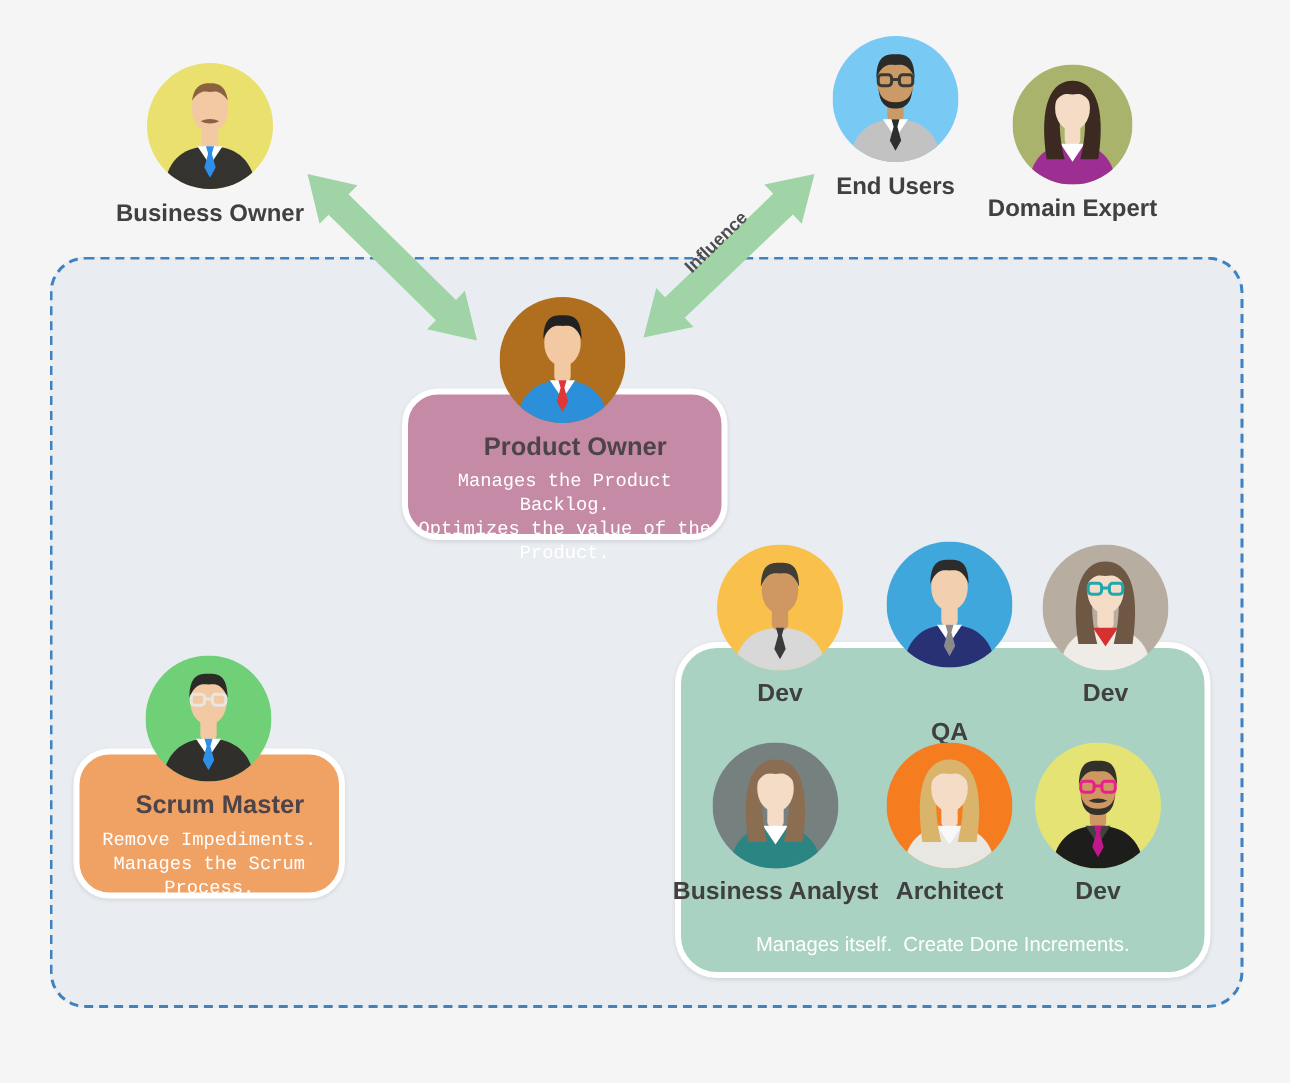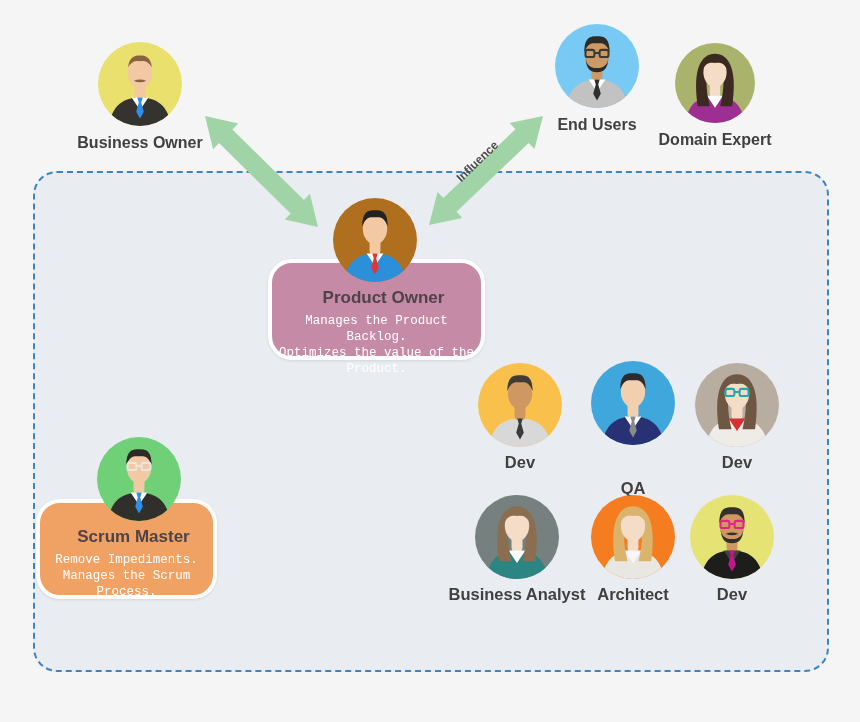--- a/index.html
+++ b/index.html
@@ -28,21 +28,21 @@
     text-align:center;font-size:12px;font-weight:600;color:#4d4d4d;
     transform:rotate(-44deg);
   }
   
   .role-box{
     position:absolute;border:4px solid #ffffff;border-radius:24px;
     box-shadow:0 1px 3px rgba(0,0,0,0.10);
     text-align:center;color:#ffffff;
   }
   .po-box{left:268px;top:259px;width:217px;height:101px;background:var(--product_owner_box,#c58aa5);padding-top:25px;}
-  .sm-box{left:36px;top:499px;width:181px;height:100px;background:var(--scrum_master_box,#f0a265);padding-top:24px;}
+  .sm-box{left:49px;top:499px;width:181px;height:100px;background:var(--scrum_master_box,#f0a265);padding-top:24px;}
   .dev-box{left:450px;top:428px;width:357px;height:224px;background:var(--developers_box,#aad2c3);border-radius:28px;}
   .box-title{font-size:17px;font-weight:600;color:#4c4449;margin-bottom:5px;padding-left:14px;}
   .box-line{font-size:12.5px;line-height:16px;color:#ffffff;font-family:Liberation Mono, monospace;}
   .dev-caption{
     position:absolute;left:0;bottom:11px;width:100%;text-align:center;
     font-size:13.5px;color:#ffffff;white-space:pre;
   }
   
   .person{position:absolute;display:flex;flex-direction:column;align-items:center;}
   .avatar{width:84px;height:84px;}
@@ -83,20 +83,23 @@
     <div class="box-line">Manages the Product Backlog.</div>
     <div class="box-line">Optimizes the value of the Product.</div>
   </div>
 
   <div class="role-box sm-box">
     <div class="box-title">Scrum Master</div>
     <div class="box-line">Remove Impediments.</div>
     <div class="box-line">Manages the Scrum Process.</div>
   </div>
 
+  <div class="role-box dev-box">
+    <div class="dev-caption">Manages itself.  Create Done Increments.</div>
+  </div>
 
   <div class="person pos-business-owner">
     <div class="avatar"><svg viewBox="0 0 100 100" width="100%" height="100%" aria-hidden="true">
           <defs>
             <clipPath id="avc0">
               <circle cx="50" cy="50" r="50"></circle>
             </clipPath>
           </defs>
           <circle cx="50" cy="50" r="50" fill="#e9e06e"></circle>
           <g clip-path="url(#avc0)">

